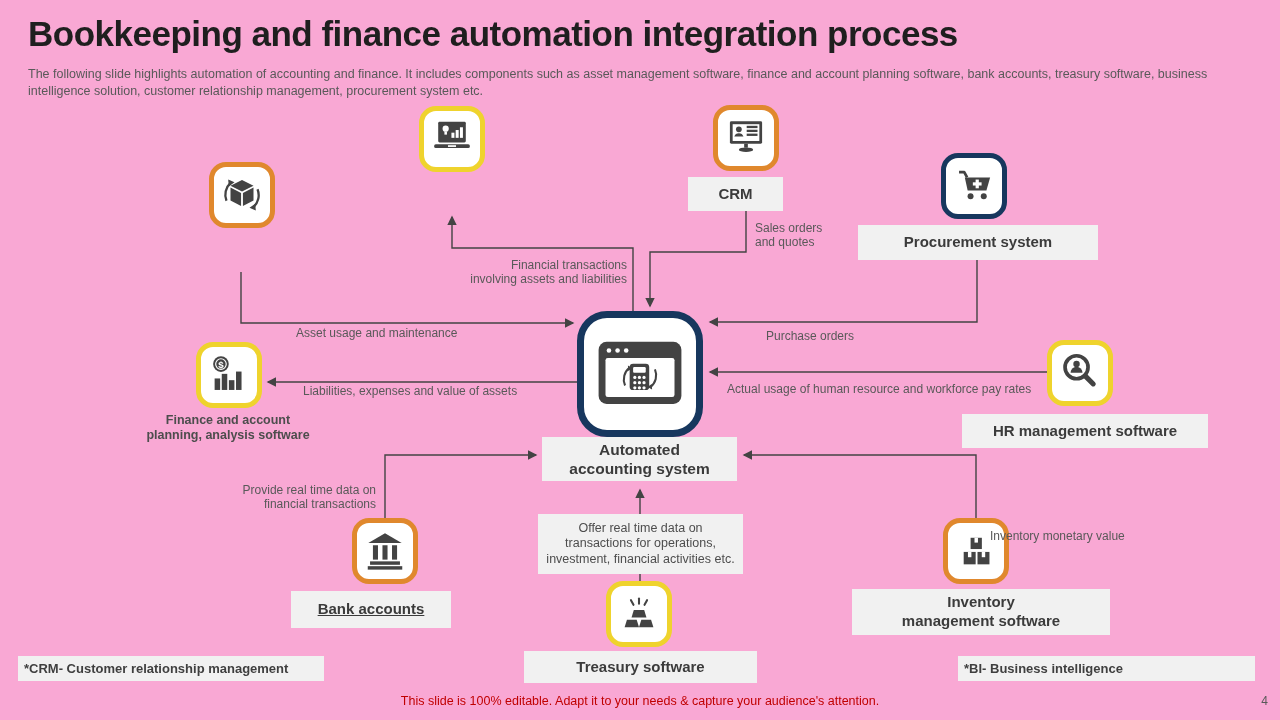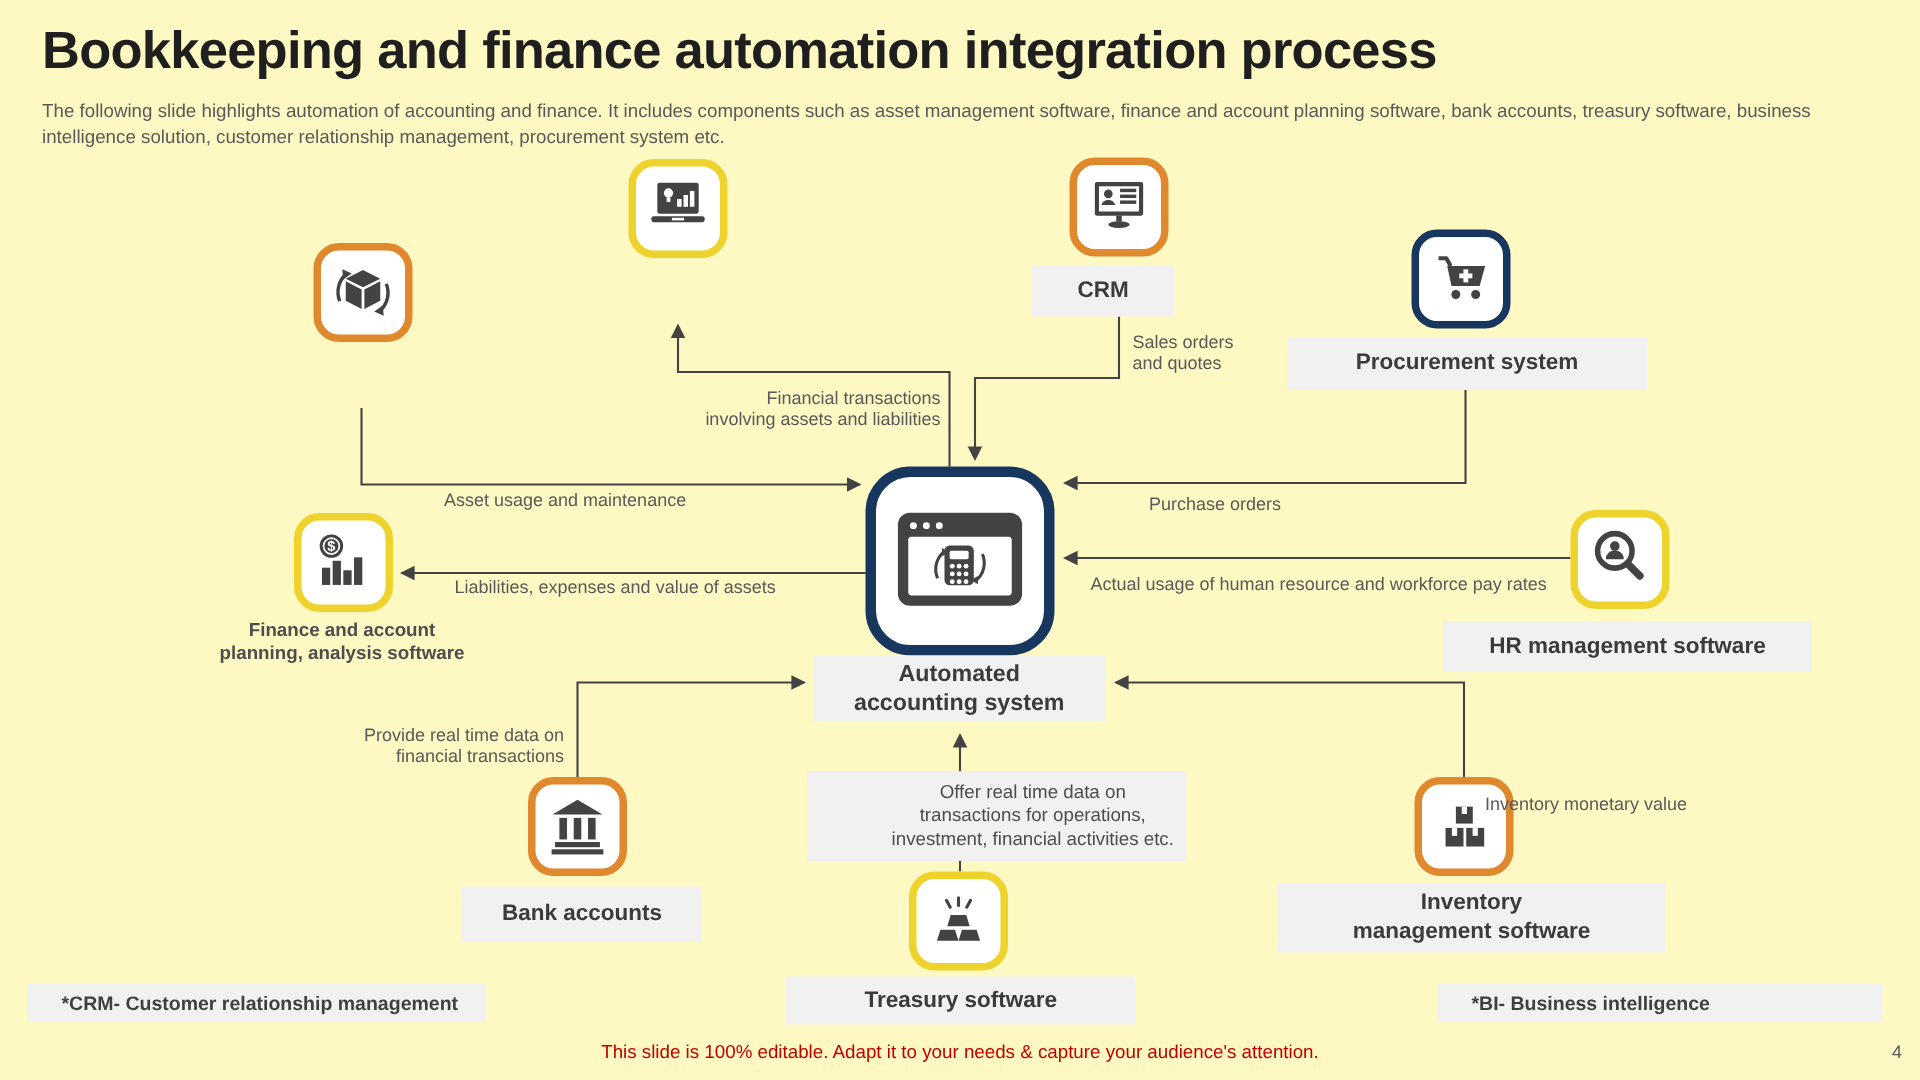--- a/index.html
+++ b/index.html
@@ -1,16 +1,16 @@
 <!DOCTYPE html>
 <html style="--orange: #E0882D; --yellow: #EFD32D; --navy: #17375E; --ink: #434343; --label_bg: #F1F1F1; --muted: #595959; --red: #C00000;"><head>
 <meta charset="utf-8">
 <style>
   html,body{margin:0;padding:0;background:#fff;}
-  .slide{position:relative;width:1280px;height:720px;background:#fef9c3;
+  .slide{position:relative;width:1280px;height:720px;background:#f9a8d4;
          font-family:"Liberation Sans",sans-serif;overflow:hidden;}
 
   .title{position:absolute;left:28px;top:14px;font-size:35px;font-weight:700;
          color:#1f1f1f;letter-spacing:-0.5px;}
   .subtitle{position:absolute;left:28px;top:66px;width:1205px;font-size:12.5px;
             color:#595959;line-height:1.35;}
 
   svg.connectors{position:absolute;left:0;top:0;z-index:1;}
 
   .nicon{position:absolute;z-index:2;background:#fff;box-sizing:border-box;
@@ -27,21 +27,21 @@
           text-align:center;white-space:pre-line;font-weight:bold;}
   .graybox{position:absolute;z-index:2;background:var(--label_bg);color:#4d4d4d;
           font-size:12.5px;line-height:1.25;display:flex;align-items:center;
           justify-content:center;text-align:center;white-space:pre-line;}
   .elabel{position:absolute;z-index:2;color:#595959;font-size:12px;line-height:1.2;
           white-space:pre-line;}
   .elabel.right{text-align:right;}
 
   .footnote{position:absolute;z-index:2;background:var(--label_bg);color:#3f3f3f;
             font-weight:700;font-size:13px;display:flex;align-items:center;
-            padding-left:23px;box-sizing:border-box;}
+            padding-left:6px;box-sizing:border-box;}
   .footer-note{position:absolute;left:0;top:694px;width:100%;text-align:center;
                font-size:12.5px;color:var(--red);}
   .page-num{position:absolute;right:12px;top:694px;font-size:12px;color:#595959;}
 </style>
 </head>
 <body>
 
 <div class="slide">
 
   <div class="title">Bookkeeping and finance automation integration process</div>
@@ -206,25 +206,25 @@
     </svg>
   </div>
 
   <div class="nlabel" style="left:688px;top:177px;width:95px;height:34px;">CRM</div>
   <div class="nlabel" style="left:858px;top:225px;width:240px;height:35px;">Procurement system</div>
   <div class="plainlabel" style="left:118px;top:413px;width:220px;">Finance and account
 planning, analysis software</div>
   <div class="nlabel" style="left:542px;top:437px;width:195px;height:44px;font-size:15.5px;">Automated
 accounting system</div>
   <div class="nlabel" style="left:962px;top:414px;width:246px;height:34px;">HR management software</div>
-  <div class="nlabel" style="left:308px;top:591px;width:160px;height:37px;">Bank accounts</div>
+  <div class="nlabel" style="left:291px;top:591px;width:160px;height:37px;text-decoration:underline;">Bank accounts</div>
   <div class="nlabel" style="left:524px;top:651px;width:233px;height:32px;">Treasury software</div>
   <div class="nlabel" style="left:852px;top:589px;width:258px;height:46px;">Inventory
 management software</div>
-  <div class="graybox" style="left:538px;top:514px;width:205px;height:60px;padding-left:48px;">Offer real time data on
+  <div class="graybox" style="left:538px;top:514px;width:205px;height:60px;">Offer real time data on
 transactions for operations,
 investment, financial activities etc.</div>
 
   <div class="elabel" style="left:755px;top:221px;">Sales orders
 and quotes</div>
   <div class="elabel right" style="left:449px;top:258px;width:178px;">Financial transactions
 involving assets and liabilities</div>
   <div class="elabel" style="left:296px;top:326px;text-align:right;">Asset usage and maintenance</div>
   <div class="elabel" style="left:766px;top:329px;">Purchase orders</div>
   <div class="elabel" style="left:303px;top:384px;">Liabilities, expenses and value of assets</div>

